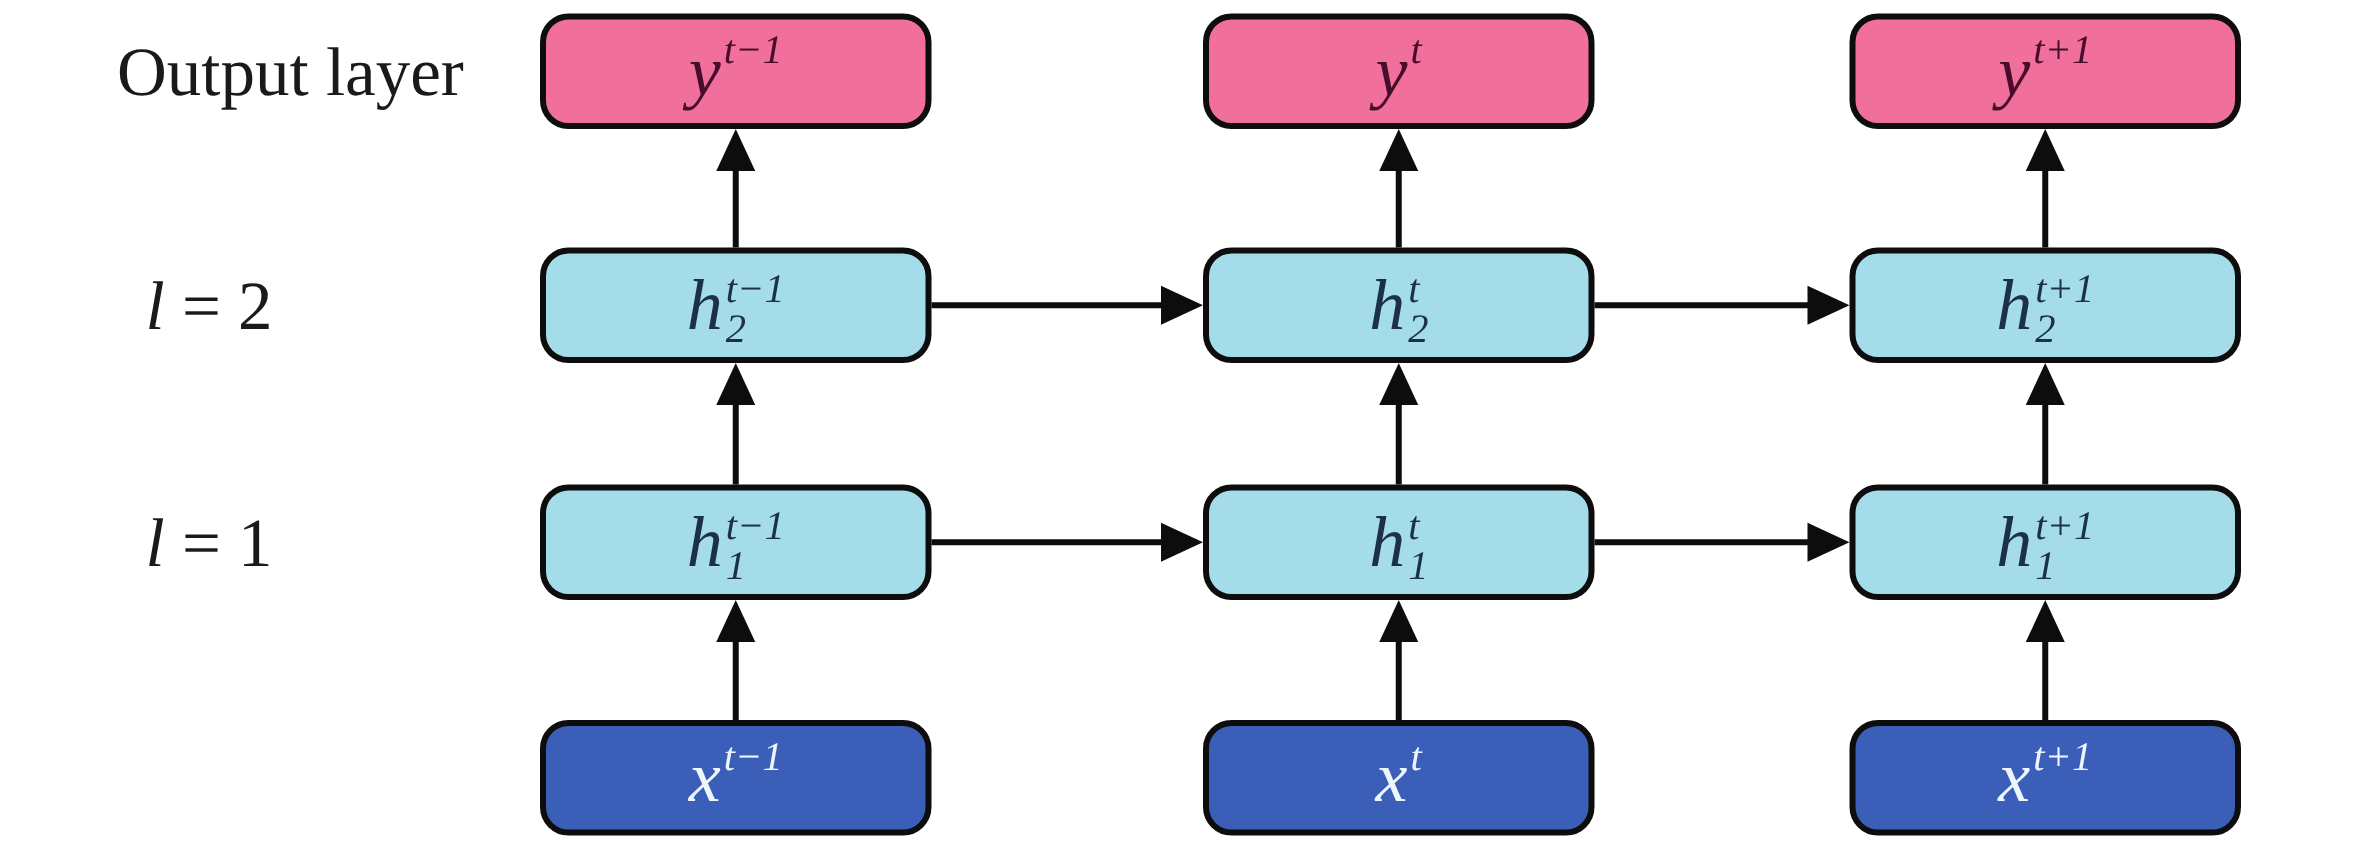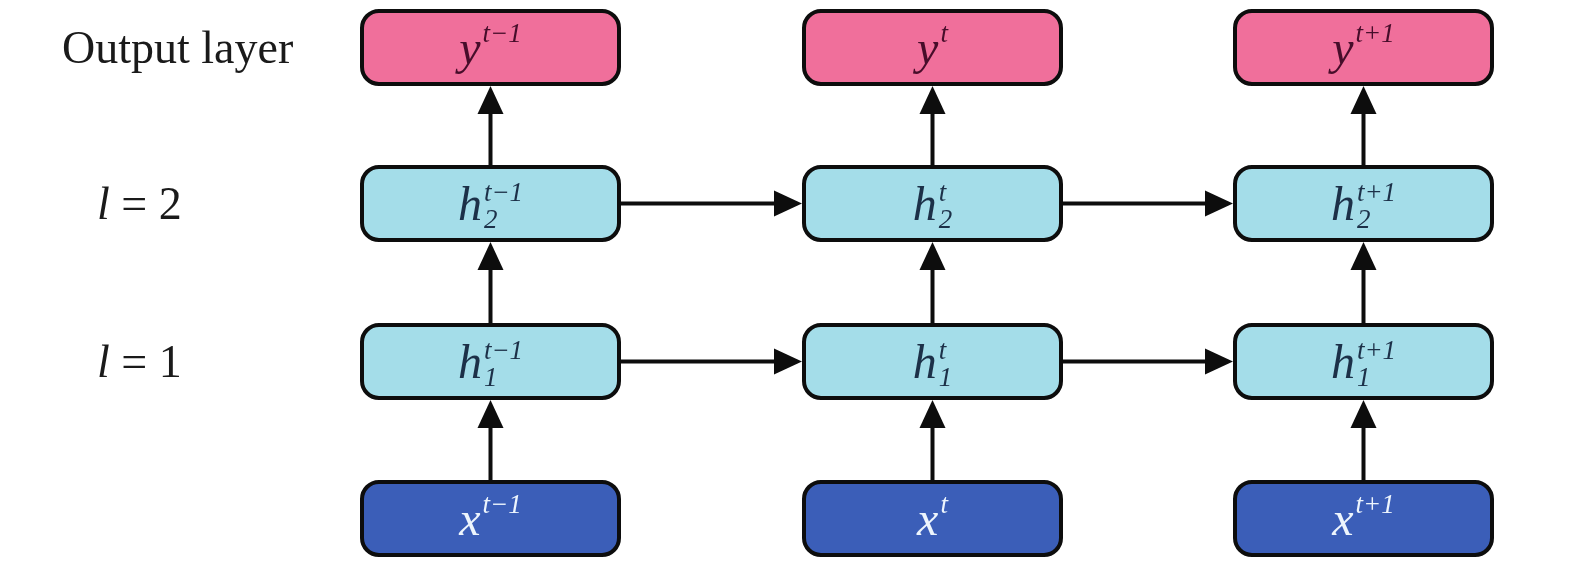--- a/index.html
+++ b/index.html
@@ -108,21 +108,21 @@
       <g>
         <line stroke="#0d0d0d" stroke-width="4" x1="621" y1="361.5" x2="777" y2="361.5"></line>
         <polygon fill="#0d0d0d" points="802,361.5 774,348.5 774,374.5"></polygon>
       </g>
       <g>
         <line stroke="#0d0d0d" stroke-width="4" x1="1063" y1="361.5" x2="1208" y2="361.5"></line>
         <polygon fill="#0d0d0d" points="1233,361.5 1205,348.5 1205,374.5"></polygon>
       </g>
     </svg>
 
-  <div class="side-label" id="label-output" style="left:62px; top:9px; height:77px;">
+  <div class="side-label" id="label-output" style="left:78px; top:9px; height:77px;">
     <span class="eq">Output layer</span>
   </div>
 
   <div class="side-label" id="label-l2" style="left:97px; top:165px; height:77px;">
     <span class="var">l</span><span class="eq"> = 2</span>
   </div>
 
   <div class="side-label" id="label-l1" style="left:97px; top:323px; height:77px;">
     <span class="var">l</span><span class="eq"> = 1</span>
   </div>

